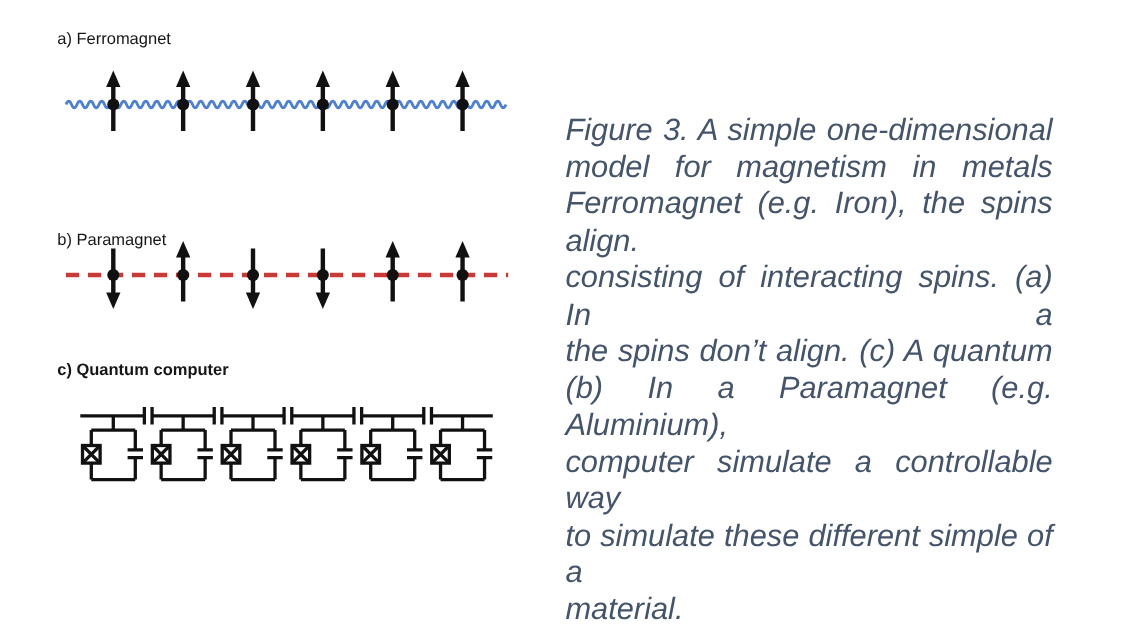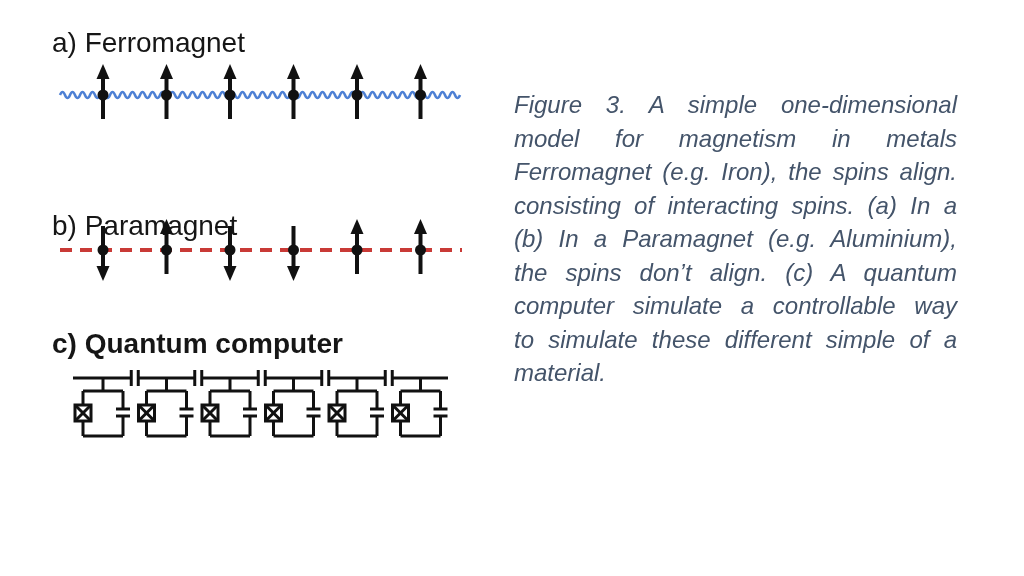--- a/index.html
+++ b/index.html
@@ -6,37 +6,37 @@
   #canvas{
     position:relative;
     width:1024px;height:576px;
     background:#ffffff;
     overflow:hidden;
     font-family:"Liberation Sans", sans-serif;
   }
   .panel-label{
     position:absolute;
     left:52px;
-    font-size:28px;
+    font-size:15px;
     color:#161616;
     white-space:nowrap;
   }
   #label-a{top:27px;}
   #label-b{top:186px;margin-top:24px;}
   #label-c{top:328px;font-weight:bold;}
   .row-svg{position:absolute;left:55px;display:block;}
   #ferro-svg{top:58px;}
   #para-svg{top:213px;}
   #circuit-svg{position:absolute;left:56px;top:369px;display:block;}
   #caption{
     position:absolute;
-    left:514px;top:88px;
+    left:514px;top:101px;
     width:443px;
     font-style:italic;
-    font-size:24px;
+    font-size:28px;
     line-height:33.5px;
   }
   .cap-line{text-align:justify;text-align-last:justify;}
   .cap-line.last{text-align-last:left;}
 </style>
 </head>
 <body>
 
 <div id="canvas">
 
@@ -179,20 +179,20 @@
       <line x1="384.5" y1="47" x2="384.5" y2="67" stroke="#111111" stroke-width="3"></line>
       <line x1="377.5" y1="40" x2="391.5" y2="40" stroke="#111111" stroke-width="3"></line>
       <line x1="377.5" y1="47" x2="391.5" y2="47" stroke="#111111" stroke-width="3"></line>
     </svg>
 
   <div id="caption" style="color: rgb(68, 84, 106);">
       <div class="cap-line">Figure 3. A simple one-dimensional</div>
       <div class="cap-line">model for magnetism in metals</div>
       <div class="cap-line">Ferromagnet (e.g. Iron), the spins align.</div>
       <div class="cap-line">consisting of interacting spins. (a) In a</div>
+      <div class="cap-line">the spins don’t align. (c) A quantum</div>
       <div class="cap-line">(b) In a Paramagnet (e.g. Aluminium),</div>
-      <div class="cap-line">the spins don’t align. (c) A quantum</div>
       <div class="cap-line">computer simulate a controllable way</div>
       <div class="cap-line">to simulate these different simple of a</div>
       <div class="cap-line last">material.</div>
     </div>
 
 </div>
 
 </body></html>

